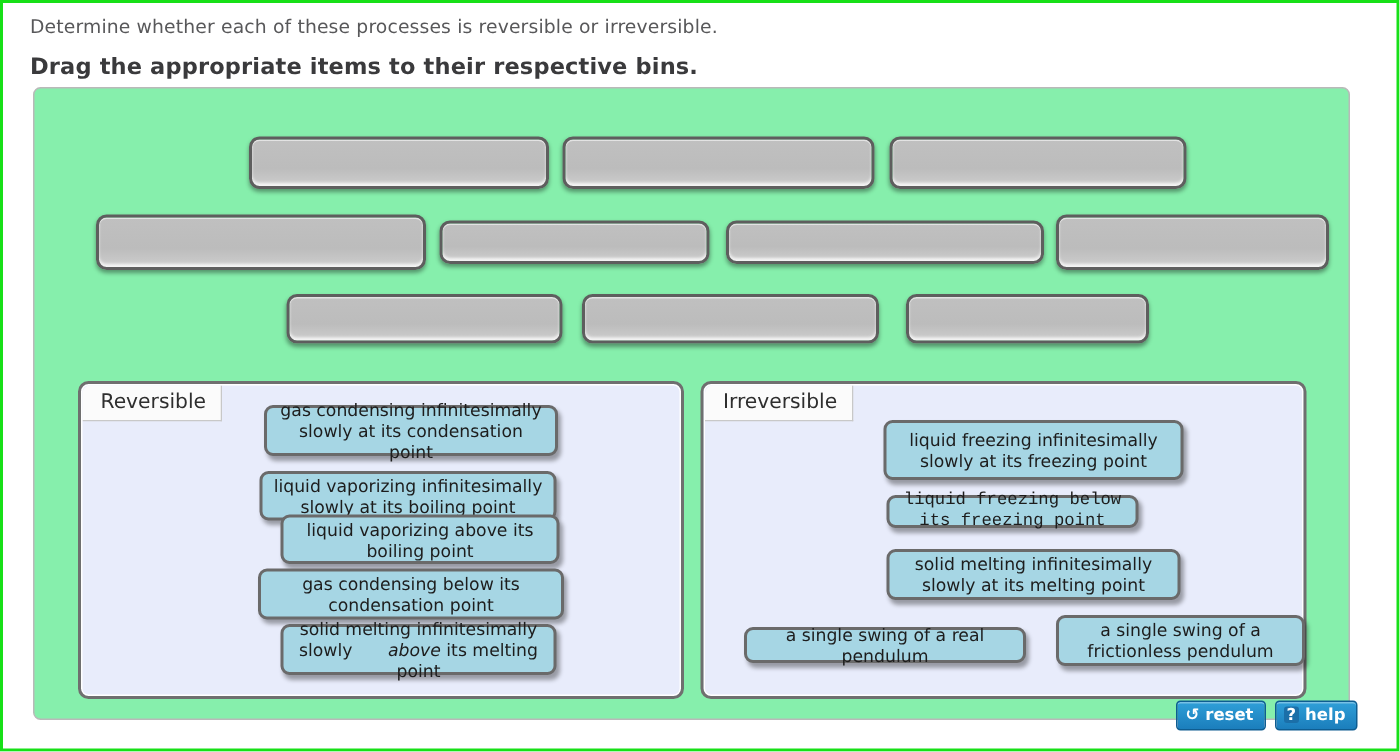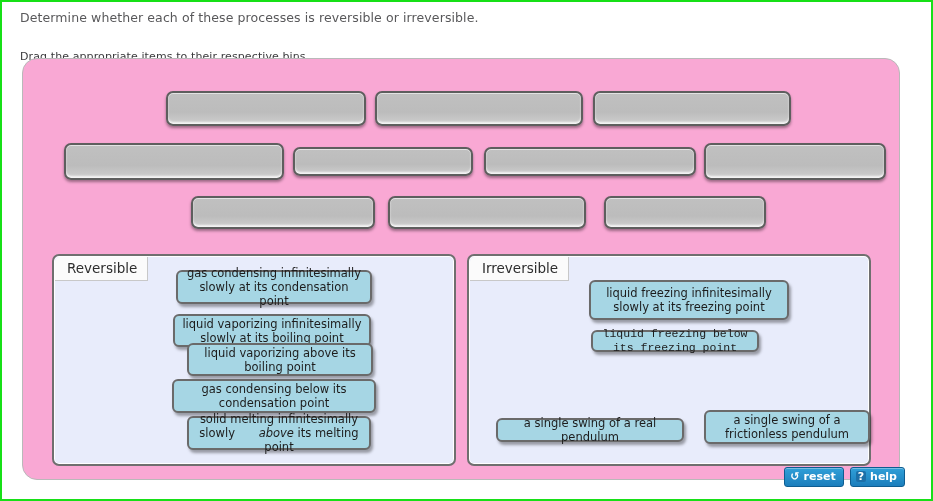--- a/index.html
+++ b/index.html
@@ -21,30 +21,30 @@
   
   .prompt-line {
     position: absolute;
     left: 18px;
     color: #58585a;
     font-size: 12.5px;
     letter-spacing: 0.1px;
     white-space: nowrap;
   }
   #q-text  { top: 8px; }
-  #q-instr { top: 48px; color: #3a3a3c; font-weight: normal; font-size: 11px; }
+  #q-instr { top: 33px; color: #3a3a3c; font-weight: bold; font-size: 15px; }
 
   
   #panel {
     position: absolute;
     left: 20px; top: 56px;
     width: 878px; height: 422px;
-    background: #f9a8d4;
+    background: #86efac;
     border: 1px solid #b9b9b9;
-    border-radius: 15px;
+    border-radius: 5px;
   }
 
   
   .slot {
     position: absolute;
     background: linear-gradient(180deg,#c0c0c0 0%, #bcbcbc 62%, #c8c8c8 88%, #d5d5d5 100%);
     border: 2px solid #5e5e5e;
     border-radius: 7px;
     box-shadow: 0 2px 3px rgba(0,0,0,0.38),
                 inset 0 1px 0 rgba(255,255,255,0.55),
@@ -168,20 +168,23 @@
           </div>
         </div>
         <div class="bin" style="left: 444px; top: 195px; width: 404px; height: 212px;">
           <div class="bin-label">Irreversible</div>
           <div class="tile" style="left: 120px; top: 24px; width: 200px; height: 40px;">
             <span>liquid freezing infinitesimally slowly at its freezing point</span>
           </div>
           <div class="tile" style="left: 122px; top: 74px; width: 168px; height: 22px; font-family: Liberation Mono, monospace;">
             <span>liquid freezing below its freezing point</span>
           </div>
+          <div class="tile" style="left: 122px; top: 110px; width: 196px; height: 34px;">
+            <span>solid melting infinitesimally slowly at its melting point</span>
+          </div>
           <div class="tile" style="left: 27px; top: 162px; width: 188px; height: 24px;">
             <span>a single swing of a real pendulum</span>
           </div>
           <div class="tile" style="left: 235px; top: 154px; width: 166px; height: 34px;">
             <span>a single swing of a frictionless pendulum</span>
           </div>
         </div>
       </div>
   </div>
 

